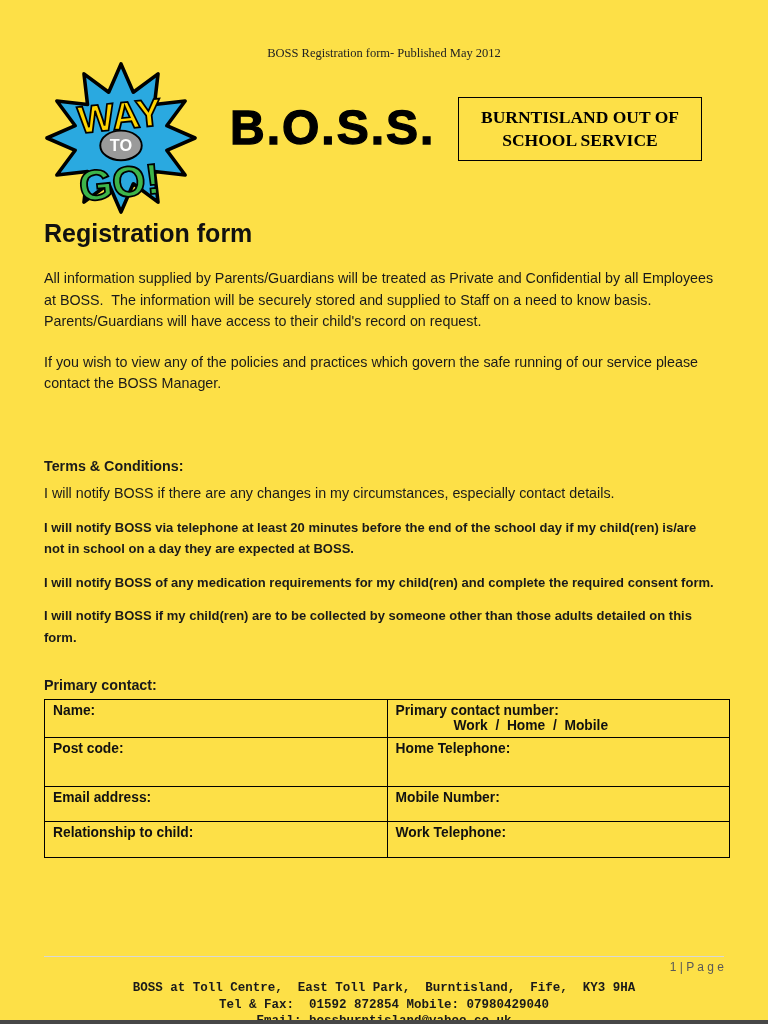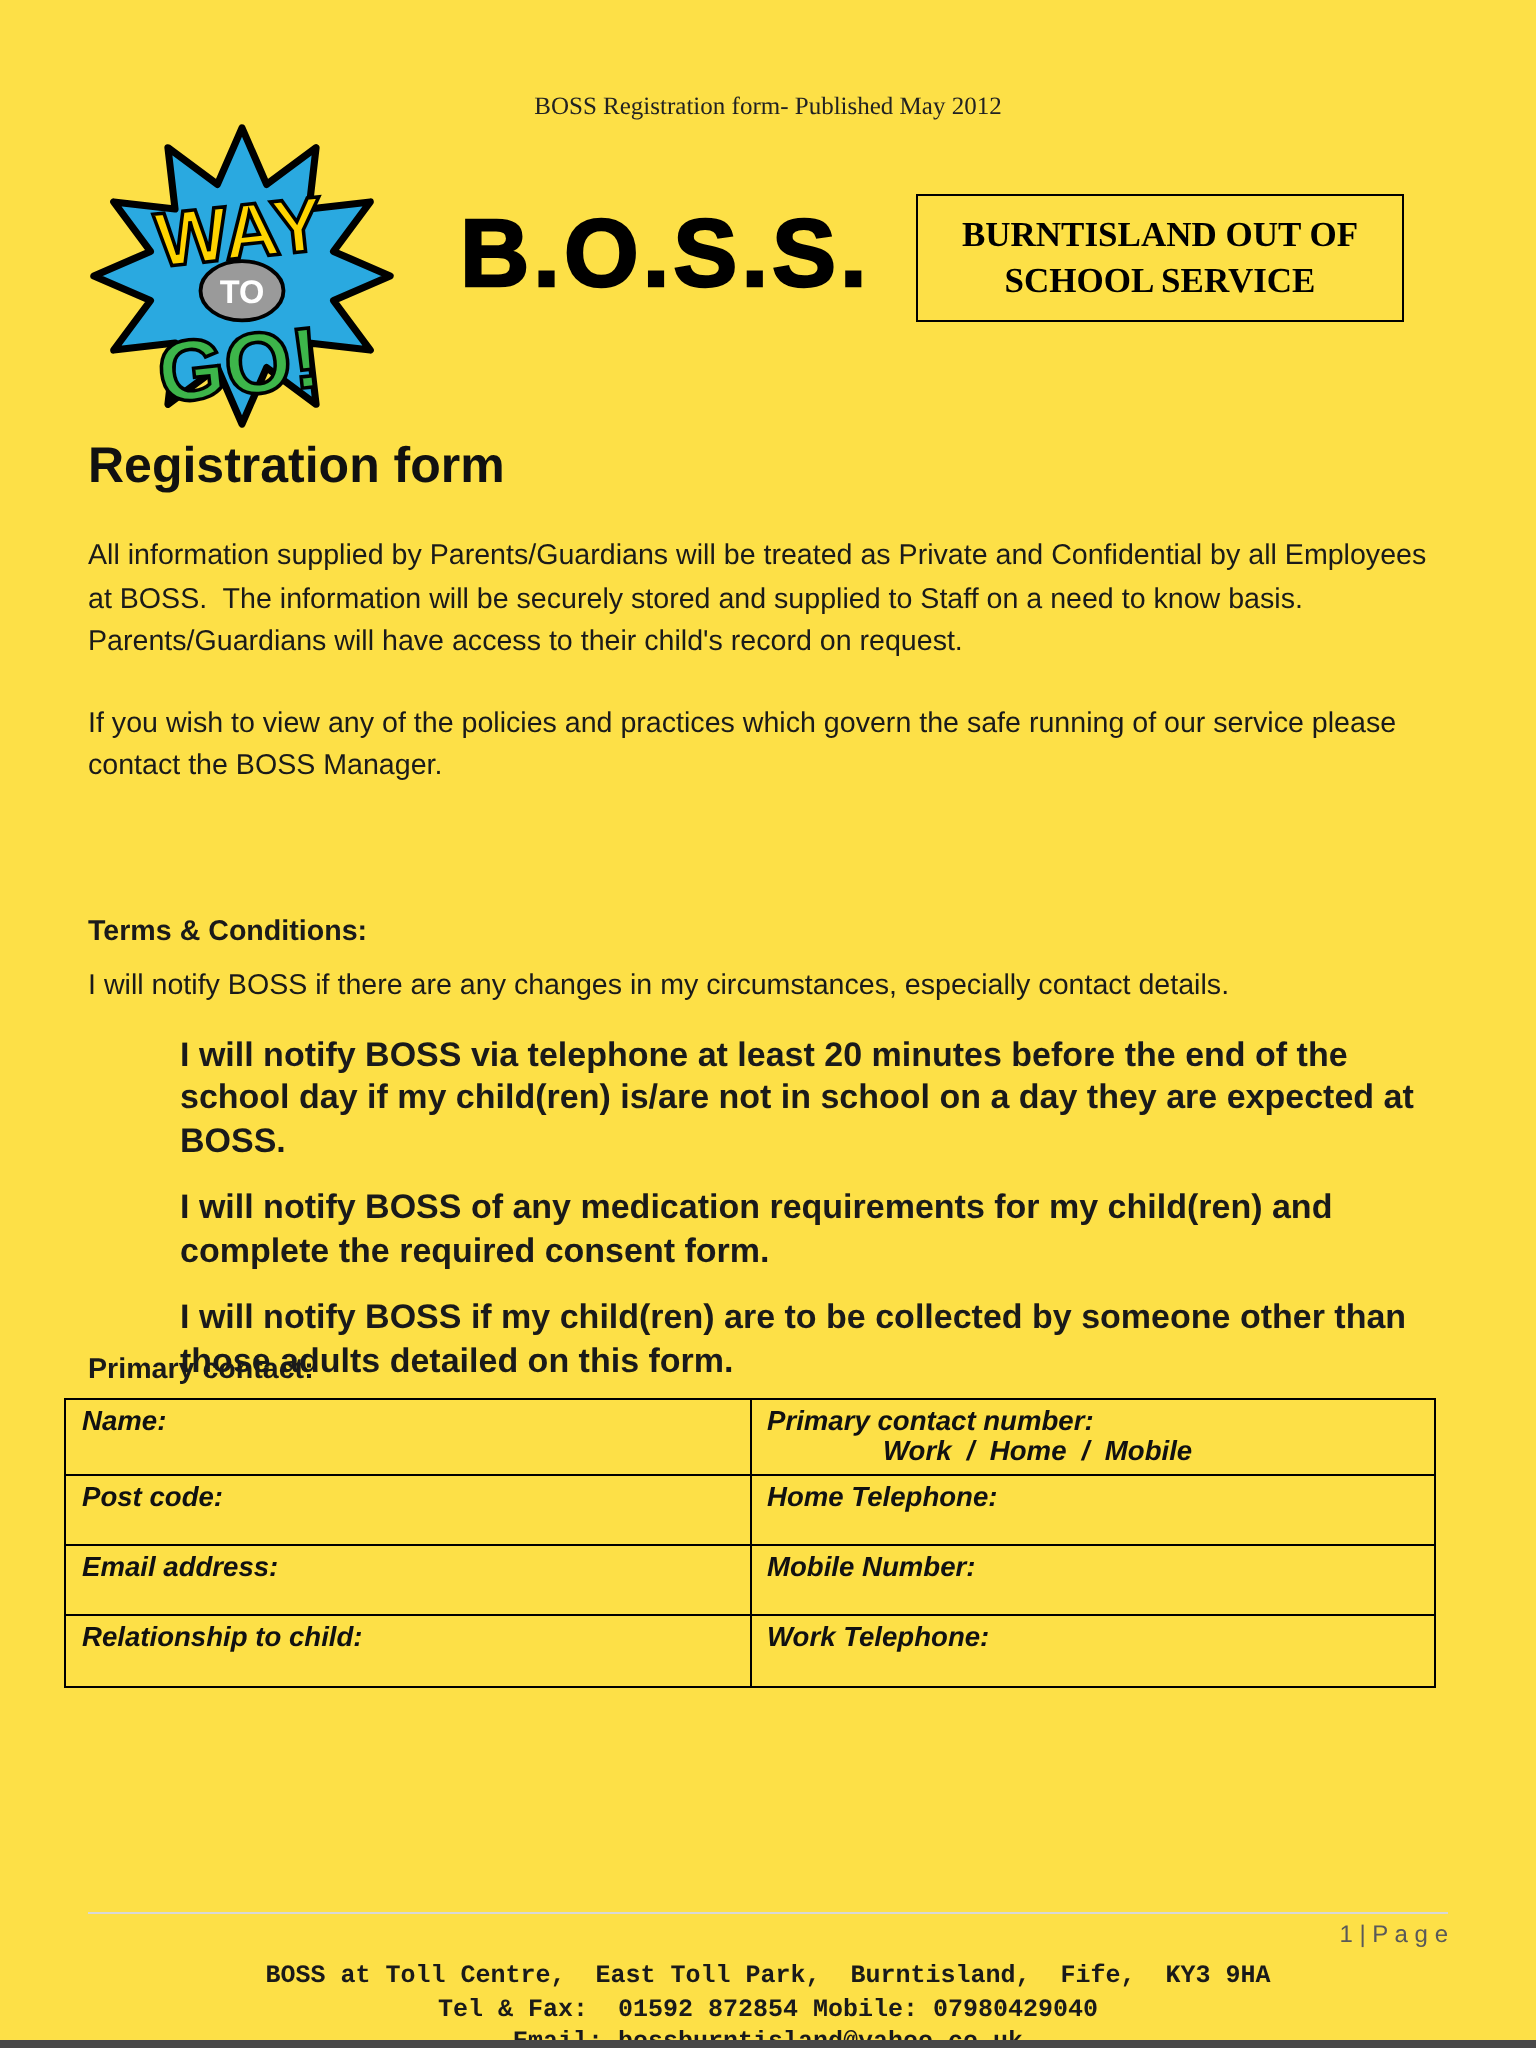--- a/index.html
+++ b/index.html
@@ -32,36 +32,36 @@
     font-size:25px; font-weight:bold; color:#111;
   }
   .intro { position:absolute; left:44px; top:268px; width:676px; }
   .intro p, .terms p.term {
     font-size:14.3px; line-height:21.5px; white-space:pre-wrap;
   }
   .intro p { margin-bottom:19px; }
   .terms { position:absolute; left:44px; top:458px; width:676px; }
   .terms-heading { font-size:14.3px; font-weight:bold; margin-bottom:9px; }
   .terms p.term { margin-bottom:12px; }
-  .terms p.term.bold { font-weight:bold; font-size:17px;margin-left:46px; }
+  .terms p.term.bold { font-weight:bold; font-size:13px; }
   .pc-heading {
     position:absolute; left:44px; top:677px;
     font-size:14.3px; font-weight:bold;
   }
   table.contact-table {
-    position:absolute; left:32px; top:699px; width:686px;
-    border-collapse:collapse; table-layout:fixed;font-style:italic;
+    position:absolute; left:44px; top:699px; width:686px;
+    border-collapse:collapse; table-layout:fixed;
   }
   table.contact-table td {
     border:1.6px solid #000; vertical-align:top;
     padding:3px 8px; font-size:13.8px; font-weight:bold; color:#111;
   }
   tr.r1 td { height:38px; }
   tr.r2 td { height:69px; }
-  tr.r3 td { height:35px; }
+  tr.r3 td { height:49px; }
   tr.r4 td { height:35px; }
   tr.r5 td { height:36px; }
   .contact-sub { padding-left:58px; white-space:pre-wrap; font-weight:bold; }
   .footer-rule {
     position:absolute; left:44px; right:44px; top:956px;
     border-top:1px solid #d8d8d8;
   }
   .page-number {
     position:absolute; right:44px; top:960px;
     font-size:12px; color:#595959;

